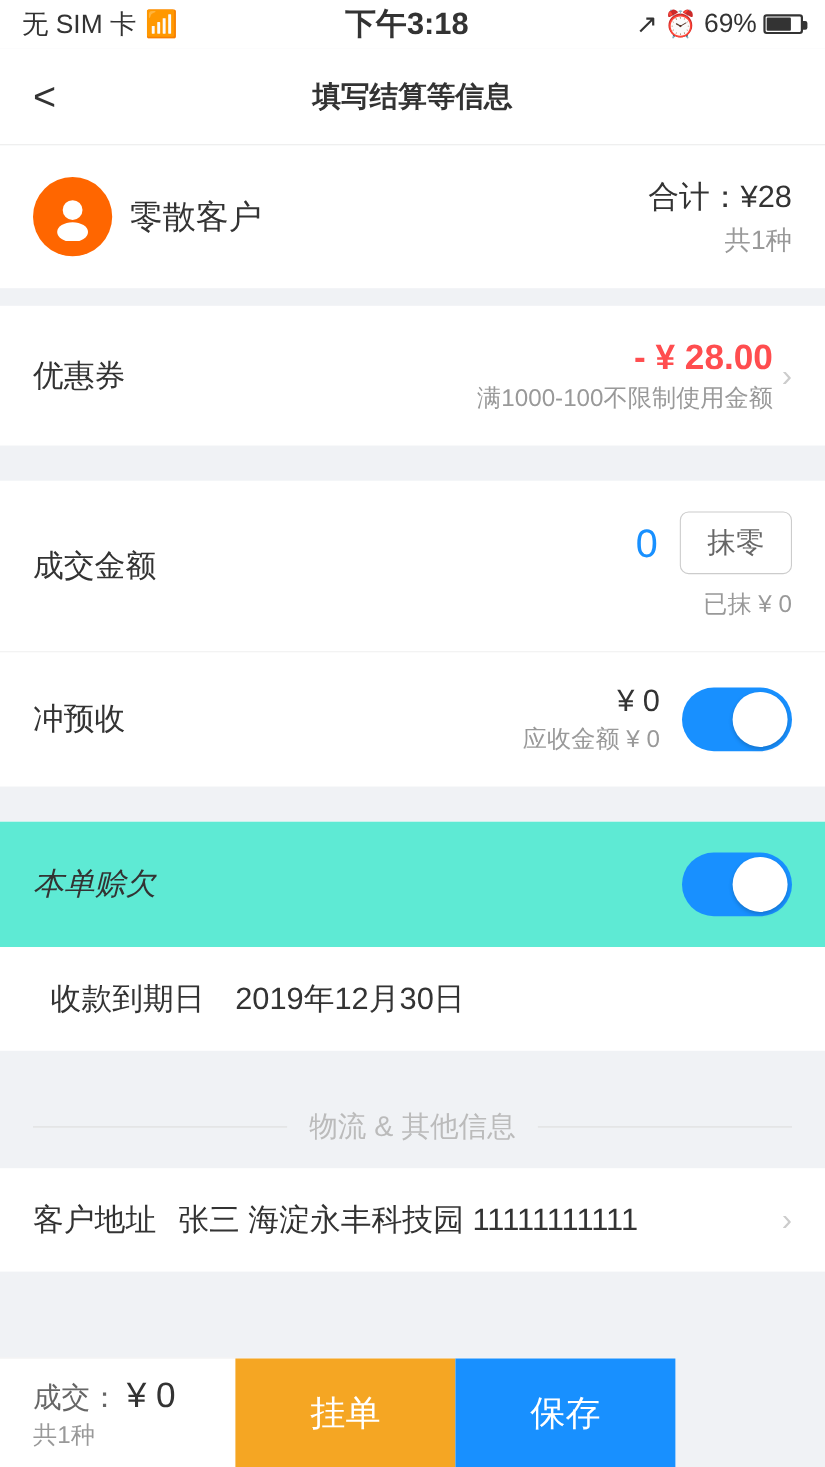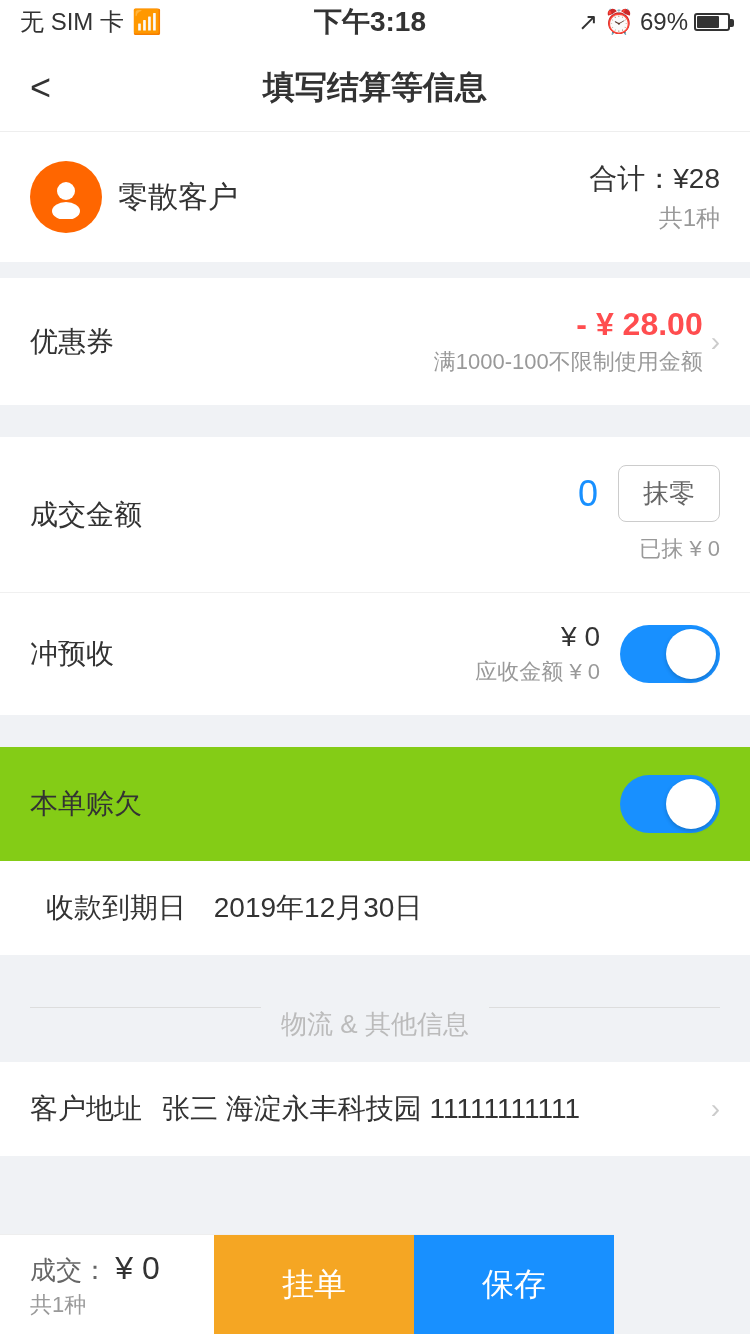--- a/index.html
+++ b/index.html
@@ -42,21 +42,21 @@
       border-bottom: 1px solid #eee;
     }
     .nav-back {
       position: absolute;
       left: 30px;
       font-size: 36px;
       color: #333;
       cursor: pointer;
     }
     .nav-title {
-      font-size: 32px;
+      font-size: 26px;
       font-weight: 600;
       color: #333;
     }
 
     
     .card {
       background: #fff;
       margin-bottom: 16px;
     }
 
@@ -171,40 +171,41 @@
       right: 4px;
       box-shadow: 0 2px 4px rgba(0,0,0,0.2);
     }
 
     
     .debt-row {
       padding: 28px 30px;
       display: flex;
       align-items: center;
       justify-content: space-between;
-      background: #84cc16;
+      background: #5eead4;
+      font-style: italic;
     }
 
     
     .due-row {
       padding: 28px 46px;
       background: #fff;
       font-size: 28px;
       color: #333;
     }
 
     
     .divider-section {
       background: #f0f2f5;
       padding: 20px 30px;
       text-align: center;
       color: #bbb;
       font-size: 26px;
       display: flex;
-      align-items: flex-start;
+      align-items: center;
       gap: 20px;
     }
     .divider-line {
       flex: 1;
       height: 1px;
       background: #ddd;
     }
 
     
     .address-row {

